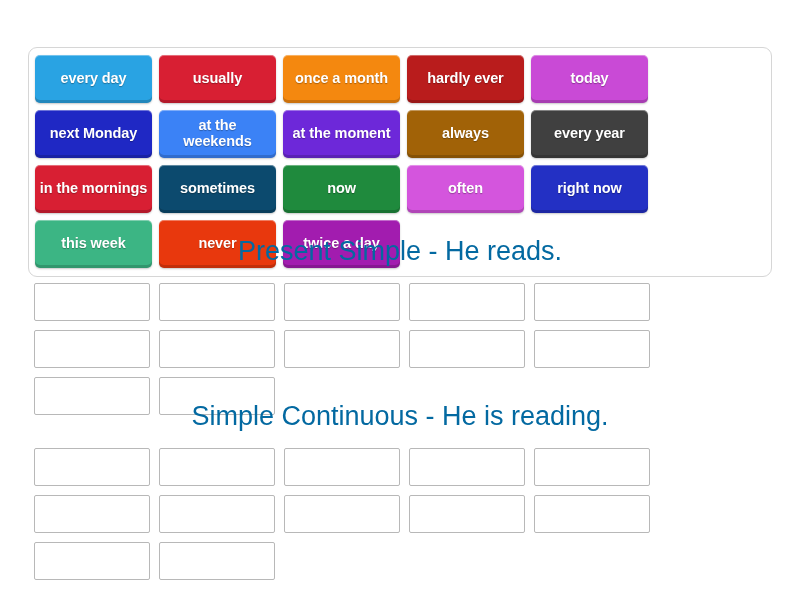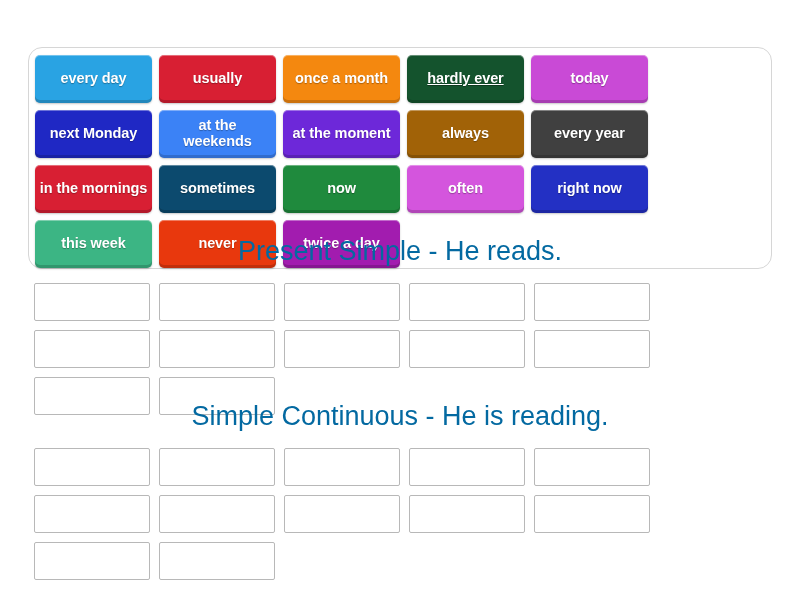--- a/index.html
+++ b/index.html
@@ -20,23 +20,23 @@
   }
 
   
   .tile-pool {
     position: absolute;
     left: 28px;
     top: 47px;
     width: 744px;
     box-sizing: border-box;
     border: 1px solid #d6d6d6;
-    border-radius: 14px;
+    border-radius: 9px;
     background: #ffffff;
-    padding: 7px 6px 0 6px;
+    padding: 7px 6px 8px 6px;
     display: flex;
     flex-wrap: wrap;
     gap: 7px 7px;
     align-content: flex-start;
   }
 
   .tile {
     width: 117px;
     height: 48px;
     box-sizing: border-box;
@@ -108,21 +108,21 @@
   <div class="tile-pool" id="tile-pool">
       <div class="tile" style="background: rgb(41, 163, 227);">
         <span>every day</span>
       </div>
       <div class="tile" style="background: rgb(216, 31, 51);">
         <span>usually</span>
       </div>
       <div class="tile" style="background: rgb(244, 136, 15);">
         <span>once a month</span>
       </div>
-      <div class="tile" style="background: #14532d; text-decoration: underline;">
+      <div class="tile" style="background: #b91c1c;">
         <span>hardly ever</span>
       </div>
       <div class="tile" style="background: rgb(201, 74, 214);">
         <span>today</span>
       </div>
       <div class="tile" style="background: rgb(31, 40, 196);">
         <span>next Monday</span>
       </div>
       <div class="tile" style="background: #3b82f6;">
         <span>at the weekends</span>

